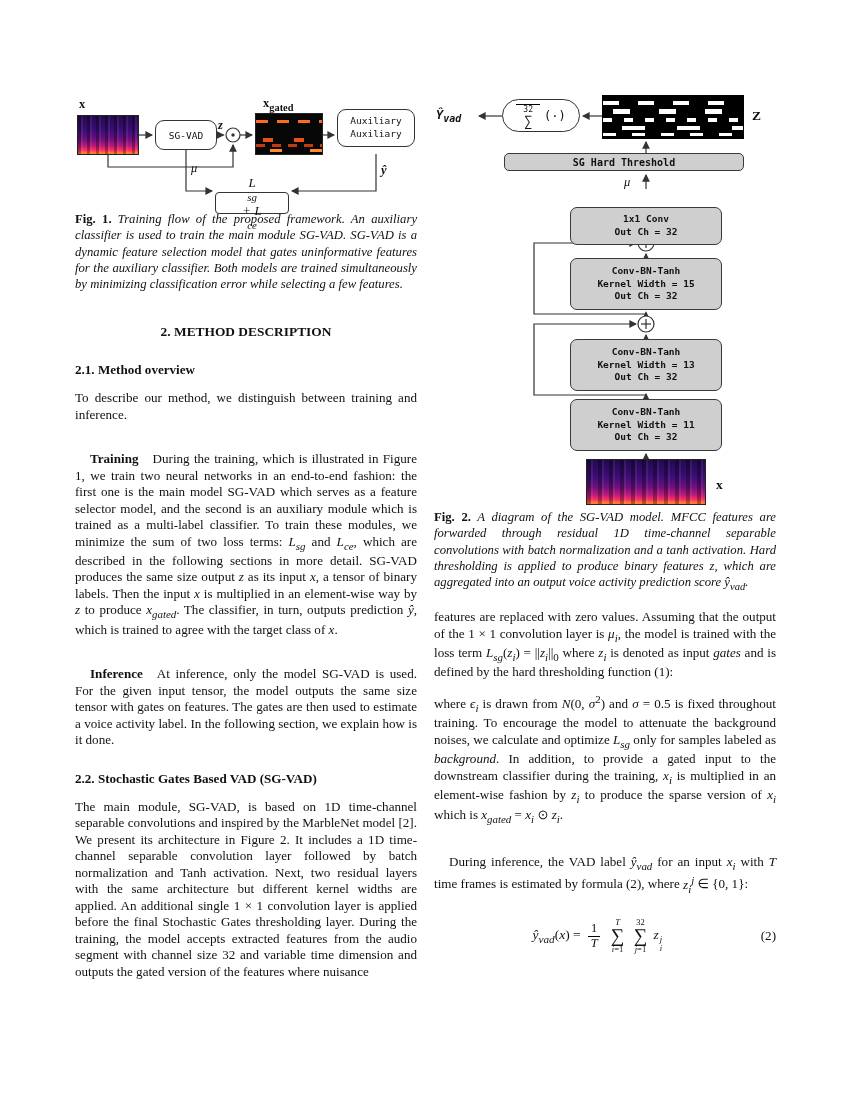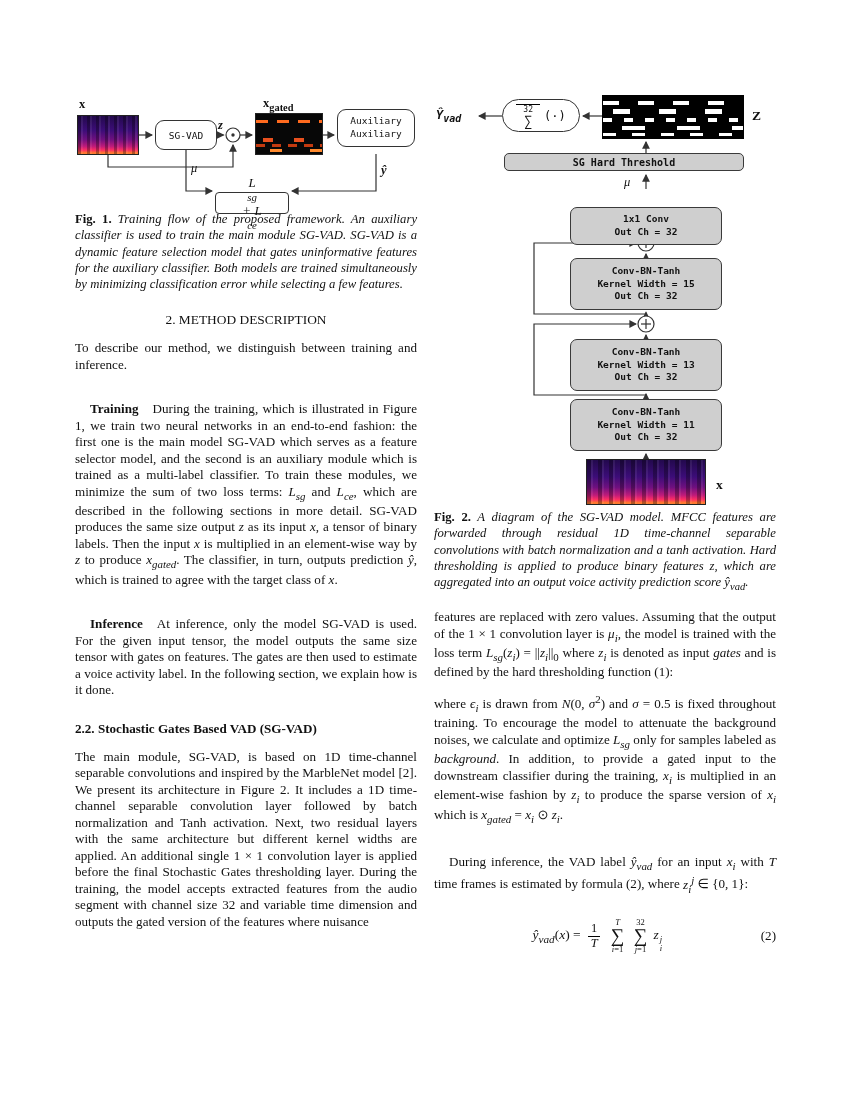--- a/index.html
+++ b/index.html
@@ -7,21 +7,21 @@
   body { background:#fff; font-family:"Liberation Serif", serif; color:#111; position:relative; }
   .page { position:absolute; inset:0; background:#fff; overflow:hidden; }
   .col { position:absolute; top:95px; width:342px; }
   .col-left { left:75px; }
   .col-right { left:434px; }
 
   p.body { font-size:13.1px; line-height:1.26; text-align:justify; margin-top:12px; }
   p.noindent { text-indent:0; }
   p.indent { text-indent:15px;margin-top:28px; }
   .gap { display:inline-block; width:14px; }
-  h2.sec { font-size:13.4px; text-align:center; margin:20px 6px 6px; font-weight:normal; }
+  h2.sec { font-size:13.4px; text-align:center; margin:32px 6px 6px; font-weight:bold; }
   h3.subsec { font-size:13.1px; margin:22px 0 8px; font-weight:bold; }
   .caption { font-size:12.7px; line-height:1.28; text-align:justify; font-style:italic; margin-top:2px; }
   .caption b { font-style:normal; }
 
   
   .figwrap { position:relative; }
   .wires { position:absolute; inset:0; }
   .fbox { position:absolute; border:1.3px solid #333; background:#fff;
           display:flex; flex-direction:column; align-items:center; justify-content:center;
           text-align:center; font-family:"DejaVu Sans Mono", monospace; }
@@ -138,20 +138,21 @@
     </div>
 
     <p class="caption">
       <b>Fig. 1.</b>
       <span>Training flow of the proposed framework. An auxiliary classifier is used to train the main module SG-VAD. SG-VAD is a dynamic feature selection model that gates uninformative features for the auxiliary classifier. Both models are trained simultaneously by minimizing classification error while selecting a few features.</span>
     </p>
 
     <h2 class="sec">2. METHOD DESCRIPTION</h2>
 
 
+    <h3 class="subsec">2.1. Method overview</h3>
 
     <p class="body noindent">To describe our method, we distinguish between training and inference.</p>
 
     <p class="body indent">
       <b>Training</b><span class="gap"></span><span>During the training, which is illustrated in Figure 1, we train two neural networks in an end-to-end fashion: the first one is the main model SG-VAD which serves as a feature selector model, and the second is an auxiliary module which is trained as a multi-label classifier. To train these modules, we minimize the sum of two loss terms: <i>L<sub>sg</sub></i> and <i>L<sub>ce</sub></i>, which are described in the following sections in more detail. SG-VAD produces the same size output <i>z</i> as its input <i>x</i>, a tensor of binary labels. Then the input <i>x</i> is multiplied in an element-wise way by <i>z</i> to produce <i>x<sub>gated</sub></i>. The classifier, in turn, outputs prediction <i>ŷ</i>, which is trained to agree with the target class of <i>x</i>.</span>
     </p>
 
     <p class="body indent">
       <b>Inference</b><span class="gap"></span><span>At inference, only the model SG-VAD is used. For the given input tensor, the model outputs the same size tensor with gates on features. The gates are then used to estimate a voice activity label. In the following section, we explain how is it done.</span>
     </p>

